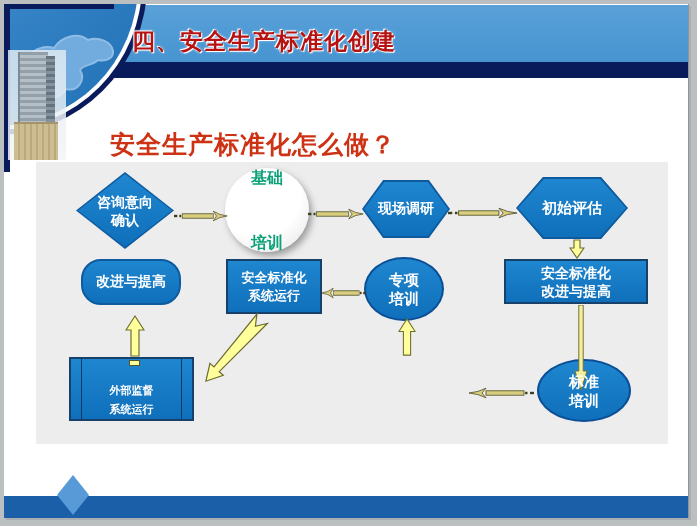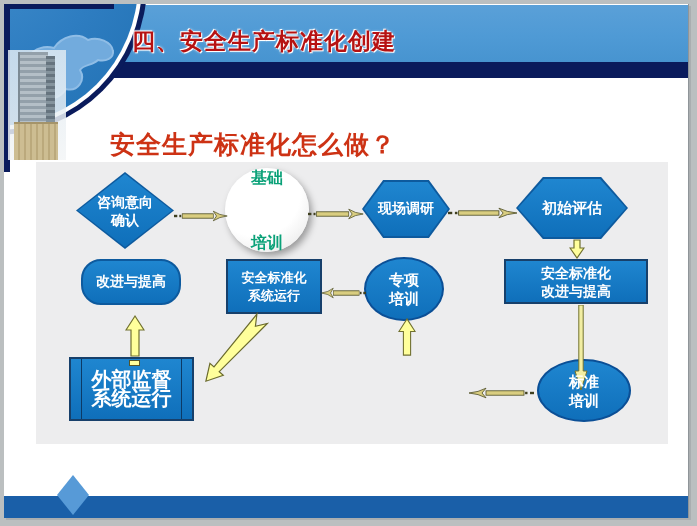--- a/index.html
+++ b/index.html
@@ -160,21 +160,21 @@
   <div class="node rectbox" style="left:500px;top:255px;width:144px;height:45px;">
     <div class="node-text" style="font-size:14px;line-height:18px;">
       <span>安全标准化</span>
       <span>改进与提高</span>
     </div>
   </div>
 
   <div class="node ppbox" style="left:65px;top:353px;width:125px;height:64px;">
     <div class="ppline" style="left:10px;"></div>
     <div class="ppline" style="right:10px;"></div>
-    <div class="node-text" style="font-size:20px;line-height:19px;">
+    <div class="node-text" style="font-size:11px;line-height:19px;justify-content:flex-end;">
       <span>外部监督</span>
       <span>系统运行</span>
     </div>
   </div>
 
 
   <div class="node ellipse" style="left:533px;top:355px;width:94px;height:63px;">
     <div class="node-text" style="font-size:15px;line-height:19px;">
       <span>标准</span>
       <span>培训</span>

